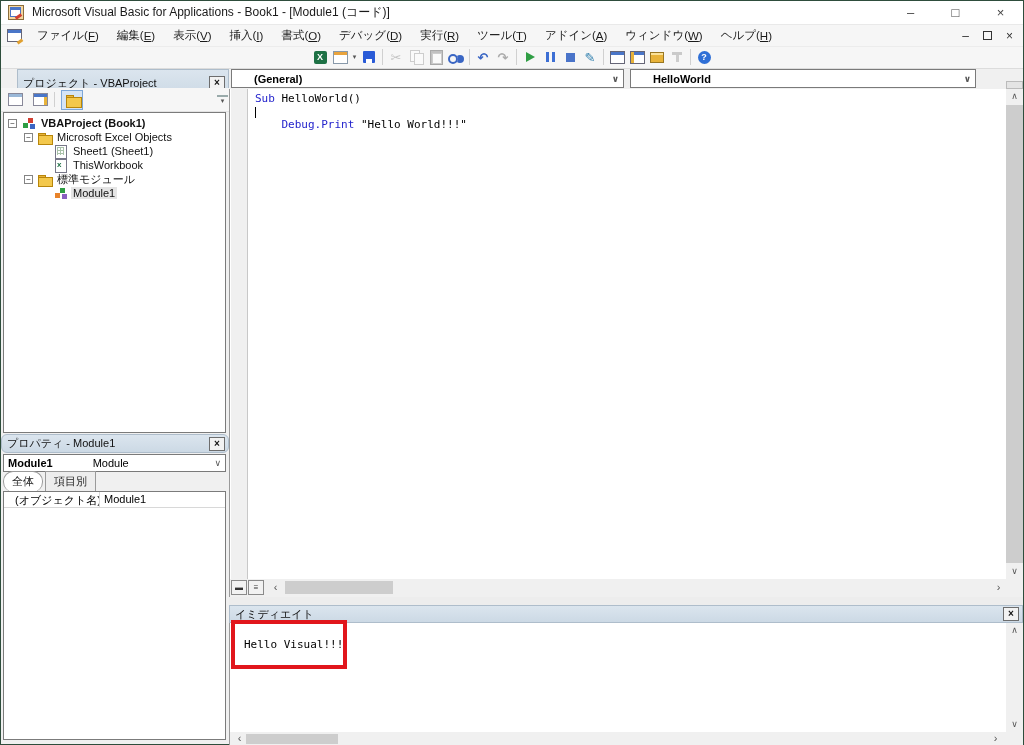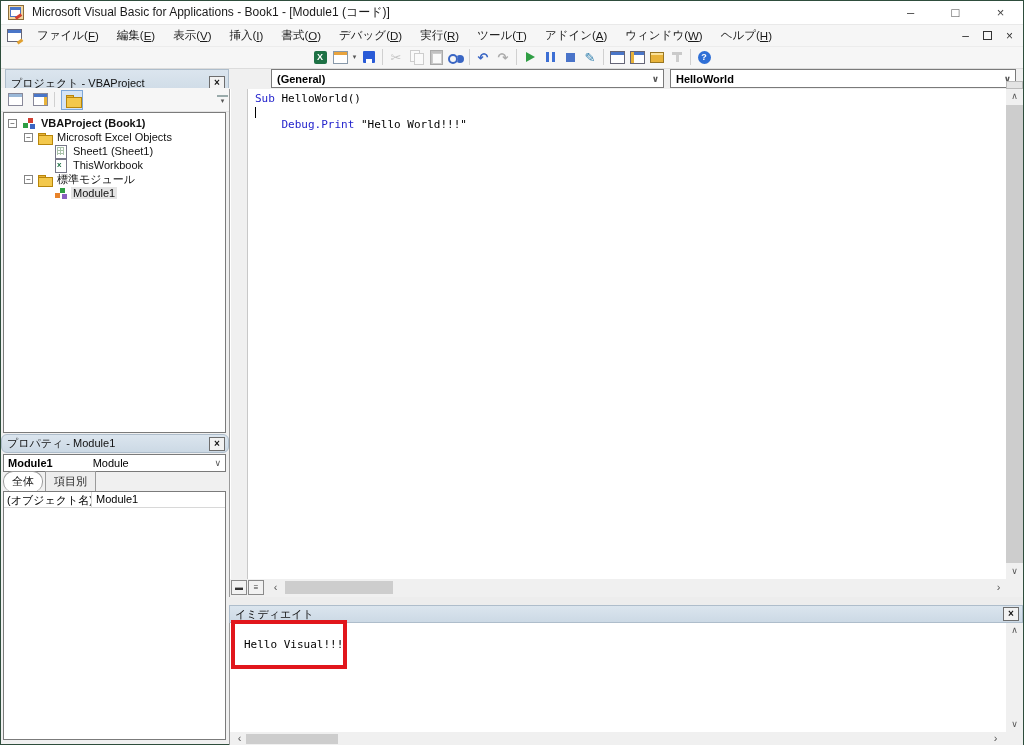--- a/index.html
+++ b/index.html
@@ -63,21 +63,21 @@
 
   
   .main{position:absolute;left:0;top:68px;right:0;bottom:0;background:#f0f0f0;}
   .left-col{position:absolute;left:0;top:0;width:228px;bottom:0;}
   .right-col{position:absolute;left:228px;right:0;top:0;bottom:0;}
 
   .panel-title{background:linear-gradient(#dbe5ee,#ccd9e5);border:1px solid #aebdcb;display:flex;align-items:center;font-size:11px;color:#111;padding-left:5px;}
   .xbtn{margin-left:auto;width:16px;height:14px;margin-right:3px;background:#f2f2f2;border:1px solid #6d6d6d;display:flex;align-items:center;justify-content:center;font-size:10px;font-weight:bold;color:#111;line-height:1;}
 
   
-  .proj-title{position:absolute;left:4px;top:0;right:0;height:28px;}
+  .proj-title{position:absolute;left:16px;top:0;right:0;height:28px;}
   .proj-toolbar{position:absolute;left:0;top:19px;right:0;height:24px;background:#f6f6f6;display:flex;align-items:center;border-bottom:1px solid #e3e3e3;}
   .ptb{width:22px;height:20px;margin-left:3px;display:flex;align-items:center;justify-content:center;position:relative;}
   .ptb.active{background:#d5e4f5;border:1px solid #7da7d8;}
   .pk-viewcode::before{content:"";display:block;width:13px;height:11px;background:#fff;border:1px solid #889;box-shadow:inset 0 3px 0 #9ab8d8;}
   .pk-viewobj::before{content:"";display:block;width:13px;height:11px;background:#fff;border:1px solid #889;box-shadow:inset 0 3px 0 #4a76c8,inset -3px 0 0 #e8b33a;}
   .pk-folder{position:relative;}
   .pk-folder::before{content:"";position:absolute;left:4px;top:4px;width:6px;height:2px;background:#e8b33a;border:1px solid #b8860b;border-bottom:none;}
   .pk-folder::after{content:"";position:absolute;left:4px;top:6px;width:14px;height:9px;background:#f3c84c;border:1px solid #b8860b;}
   .ptb-sep{width:1px;height:15px;background:#d0d0d0;margin:0 3px;}
   .ptb-overflow{margin-left:auto;margin-right:1px;width:11px;font-size:7px;color:#555;text-align:center;border-top:2px solid #9aa;padding-top:1px;line-height:6px;align-self:center;}
@@ -102,26 +102,26 @@
   .props-title{position:absolute;left:0;top:365px;right:0;height:19px;border-radius:6px;}
   .props-combo{position:absolute;left:2px;right:3px;top:385px;height:18px;background:#fff;border:1px solid #7a7a7a;display:flex;align-items:center;font-size:11px;padding-left:4px;}
   .props-combo .sel-name{font-weight:bold;}
   .props-combo .sel-type{margin-left:20px;padding-left:20px;}
   .combo-arrow{margin-left:auto;margin-right:4px;font-size:9px;color:#555;}
   .props-tabs{position:absolute;left:2px;top:404px;right:3px;height:18px;display:flex;align-items:flex-end;}
   .ptab{font-size:11px;padding:2px 8px 2px 8px;border:1px solid #9a9a9a;border-bottom:none;margin-right:2px;background:#ededed;color:#222;}
   .ptab.active{background:#fff;position:relative;top:1px;padding-bottom:3px;border-radius:10px;}
   .prop-grid{position:absolute;left:2px;right:3px;top:422px;bottom:4px;background:#fff;border:1px solid #7b7b7b;}
   .prow{display:flex;height:16px;border-bottom:1px solid #d8d8d8;font-size:11px;}
-  .prow .pc1{width:88px;border-right:1px solid #d8d8d8;padding:1px 3px;white-space:nowrap;overflow:hidden;}
+  .prow .pc1{width:88px;border-right:1px solid #d8d8d8;padding:1px 3px;white-space:nowrap;overflow:hidden;margin-left:8px;}
   .prow .pc2{flex:1;padding:1px 4px;}
 
   
   .combo-row{position:absolute;left:0;top:0;right:0;height:20px;background:#f0f0f0;}
-  .codecombo{position:absolute;top:0;height:19px;background:#fff;border:1px solid #7a7a7a;display:flex;align-items:center;font-size:11px;font-weight:bold;padding-left:5px;color:#000;margin-left:40px;}
+  .codecombo{position:absolute;top:0;height:19px;background:#fff;border:1px solid #7a7a7a;display:flex;align-items:center;font-size:11px;font-weight:bold;padding-left:22px;color:#000;}
   .cc1{left:2px;width:393px;}
   .cc2{left:401px;width:346px;}
   .code-area{position:absolute;left:0;top:20px;right:0;height:490px;background:#fff;border-left:1px solid #9a9a9a;}
   .code-margin{position:absolute;left:1px;top:0;bottom:0;width:17px;background:#f0f0f0;border-right:1px solid #c8c8c8;}
   #code-lines{position:absolute;left:25px;top:3px;right:20px;font-family:"DejaVu Sans Mono","Liberation Mono",monospace;font-size:11px;color:#000;}
   .cl{height:13px;line-height:13px;white-space:pre;}
   .kw{color:var(--kw,#2323cc);}
   .caret{display:inline-block;width:1px;height:11px;background:#000;vertical-align:middle;}
   .vscroll{position:absolute;right:0;top:0;bottom:0;width:17px;background:#f0f0f0;}
   .splitbox{position:absolute;right:0;top:-8px;width:17px;height:8px;background:#e4e4e4;border:1px solid #bbb;}

